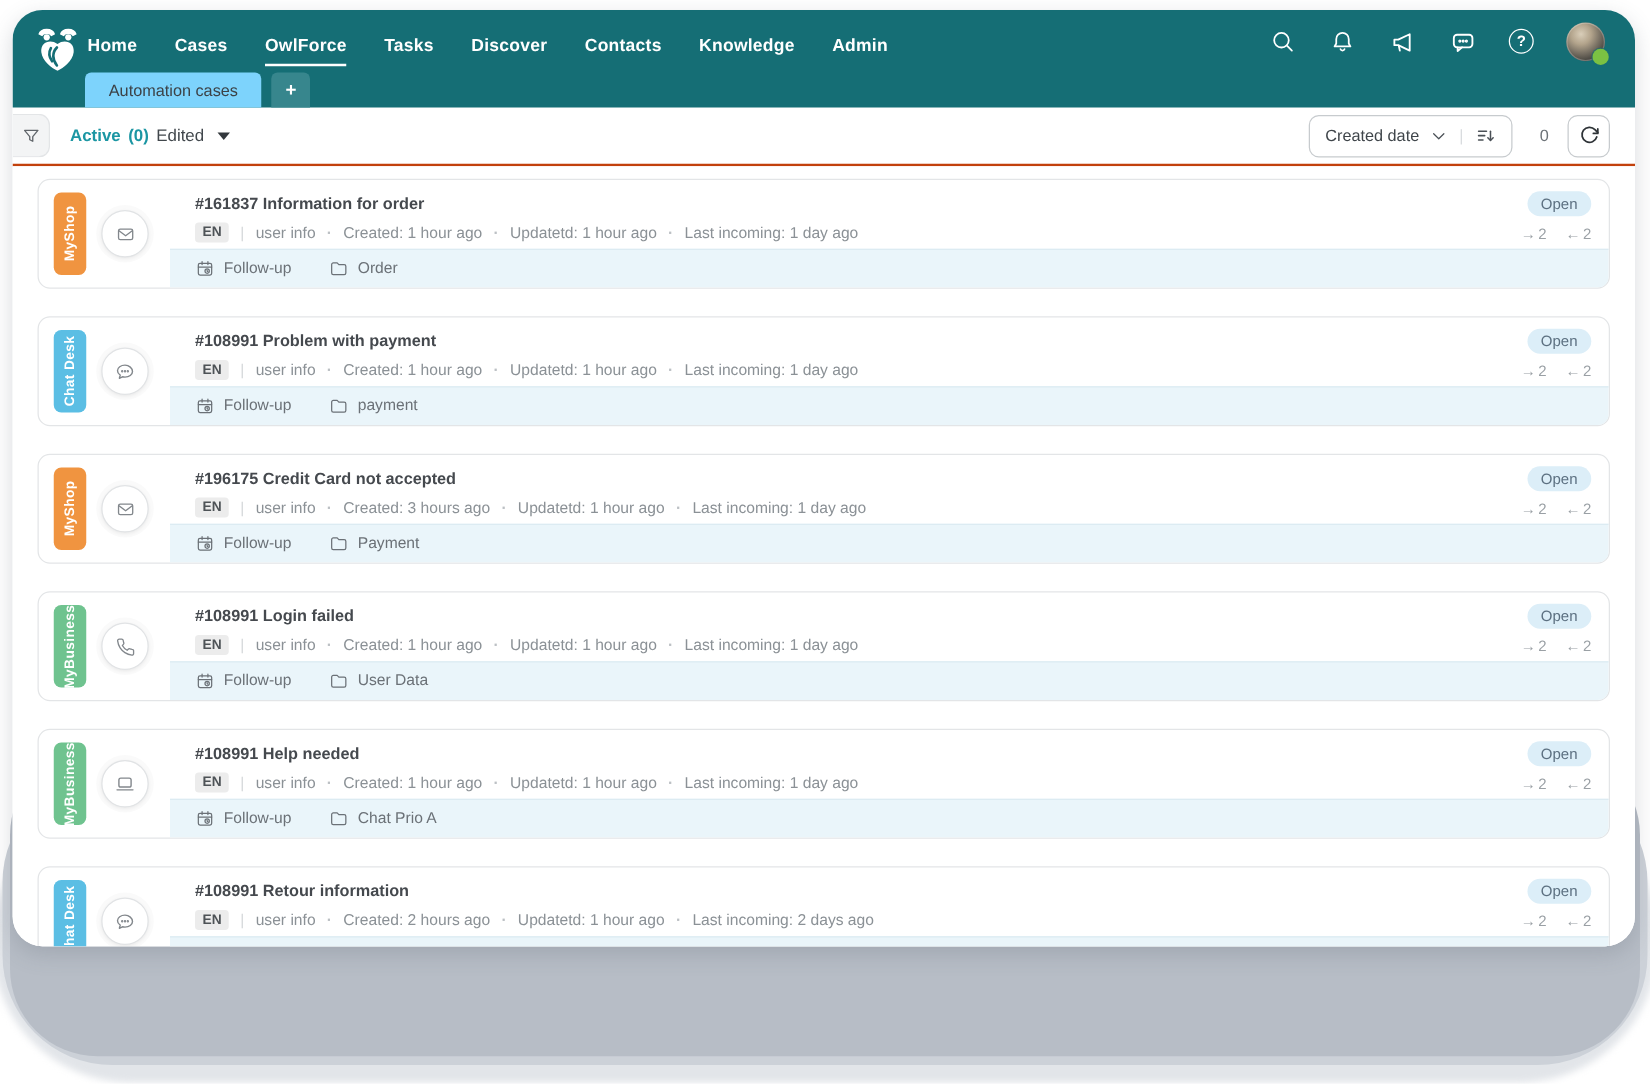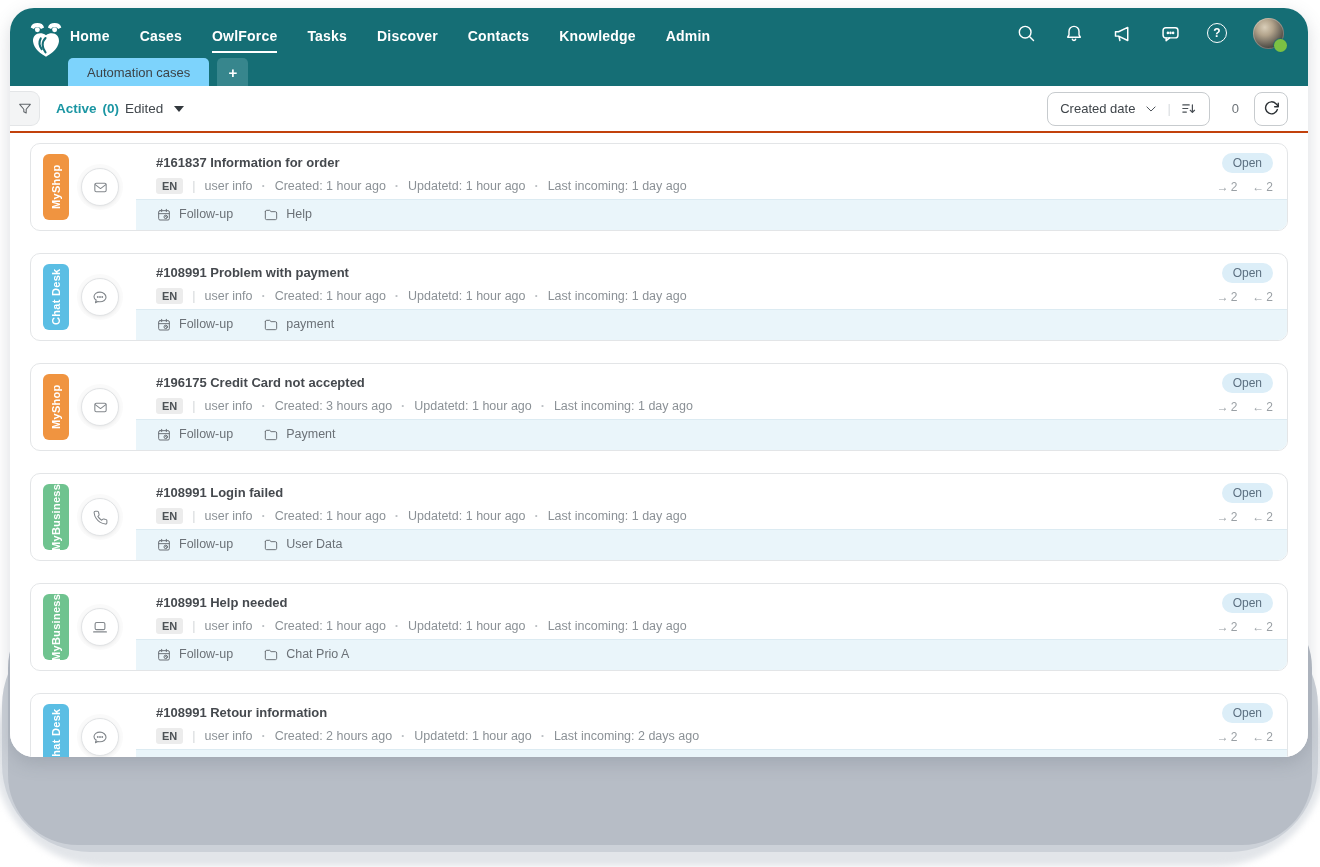--- a/index.html
+++ b/index.html
@@ -301,21 +301,21 @@
                 <path d="M8.5 3.5v3.5M15.5 3.5v3.5M4 10h16"></path>
                 <circle cx="14.6" cy="14.8" r="2.6"></circle>
                 <path d="M14.6 13.7v1.2l.9.6"></path>
               </svg>
               <span>Follow-up</span>
             </span>
             <span class="footer-item">
               <svg viewBox="0 0 24 24" width="16" height="16">
                 <path d="M3.5 7a2 2 0 0 1 2-2h4.6l2 2h6.4a2 2 0 0 1 2 2v8a2 2 0 0 1-2 2h-13a2 2 0 0 1-2-2V7z"></path>
               </svg>
-              <span>Help</span>
+              <span>Order</span>
             </span>
           </div>
         </div>
       </article>
 
       <article class="case-card">
         <div class="case-left">
           <div class="brand-tag" style="background-color: rgb(91, 190, 228);">Chat Desk</div>
           <div class="channel-circle">
 

